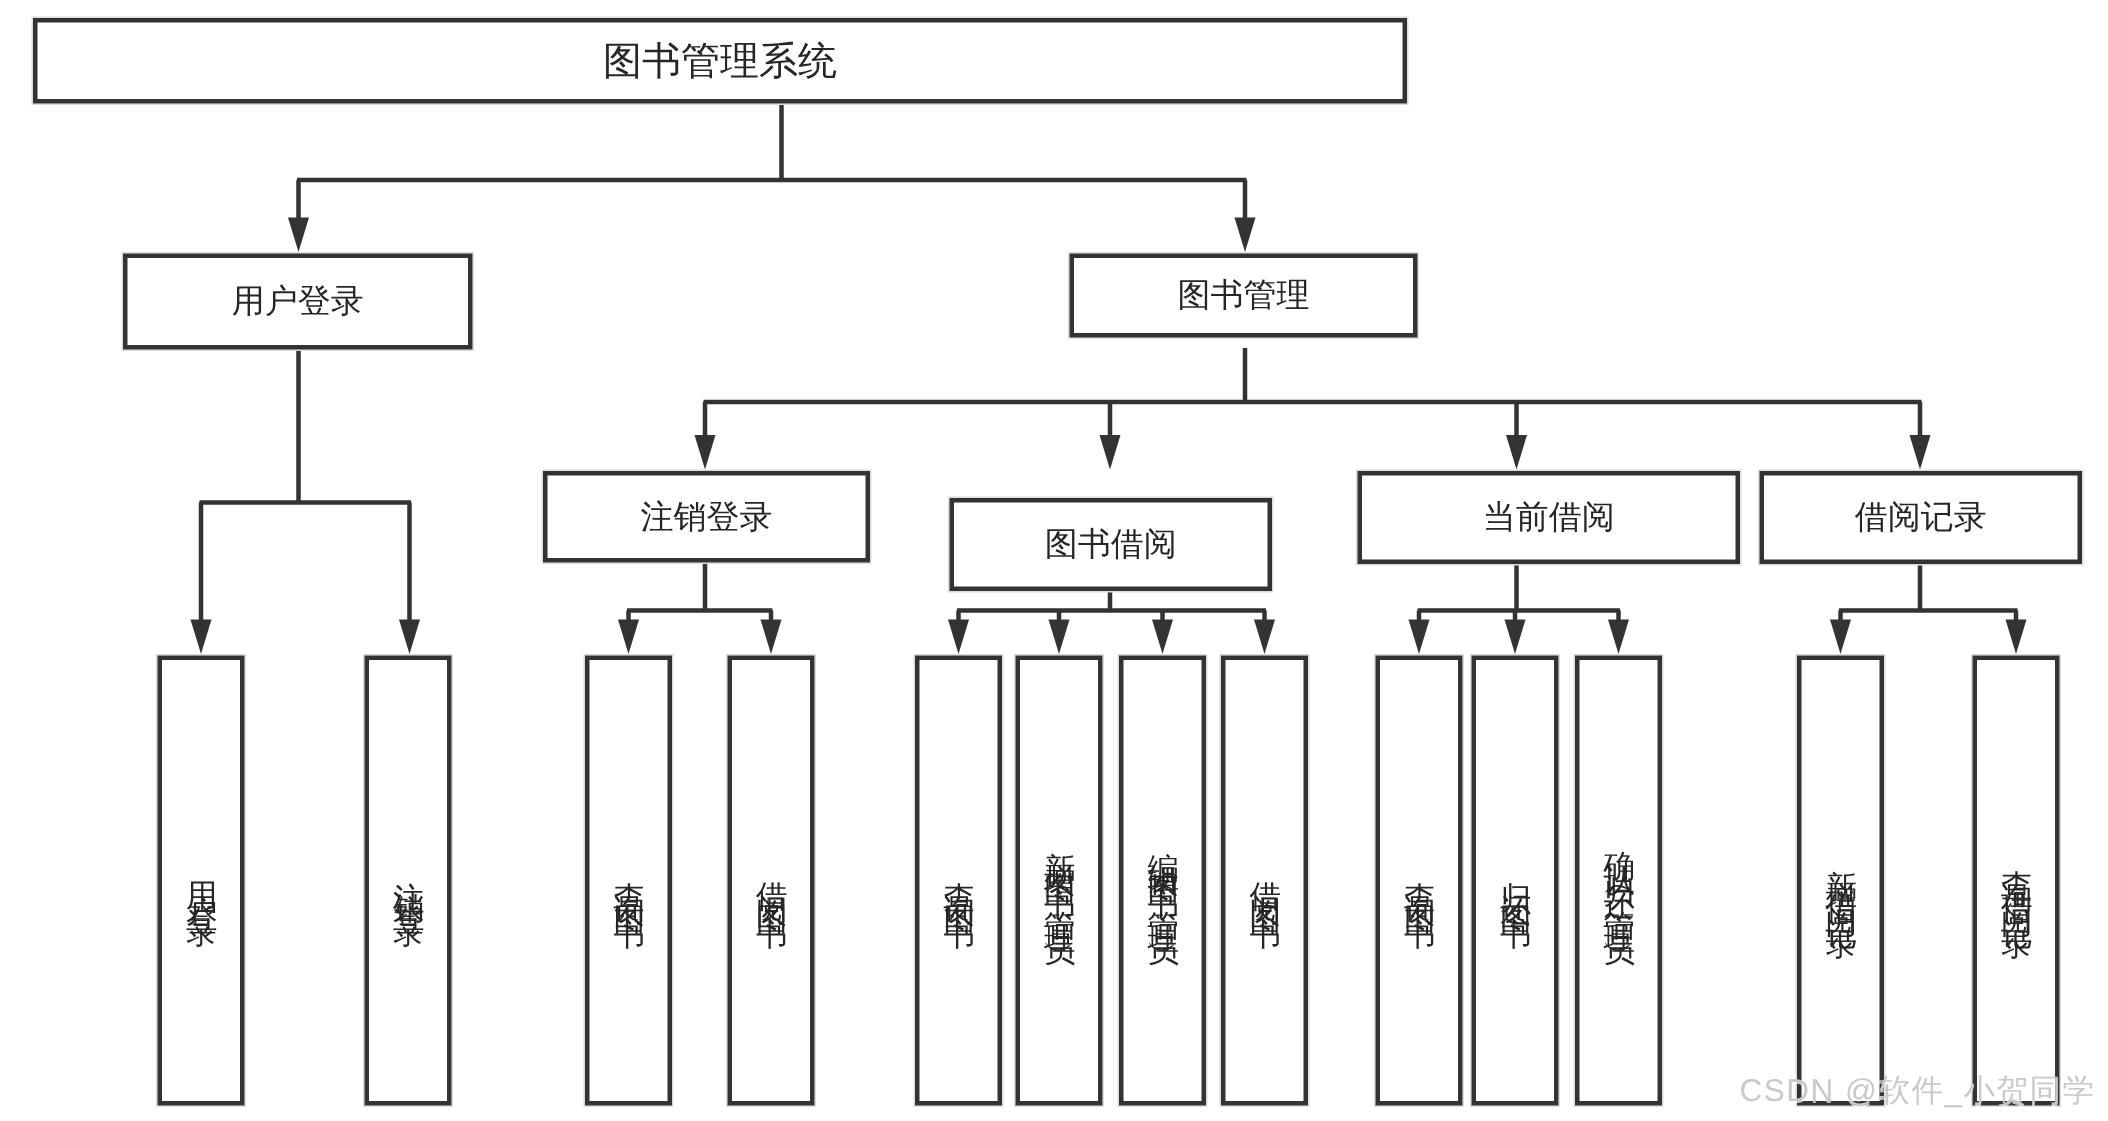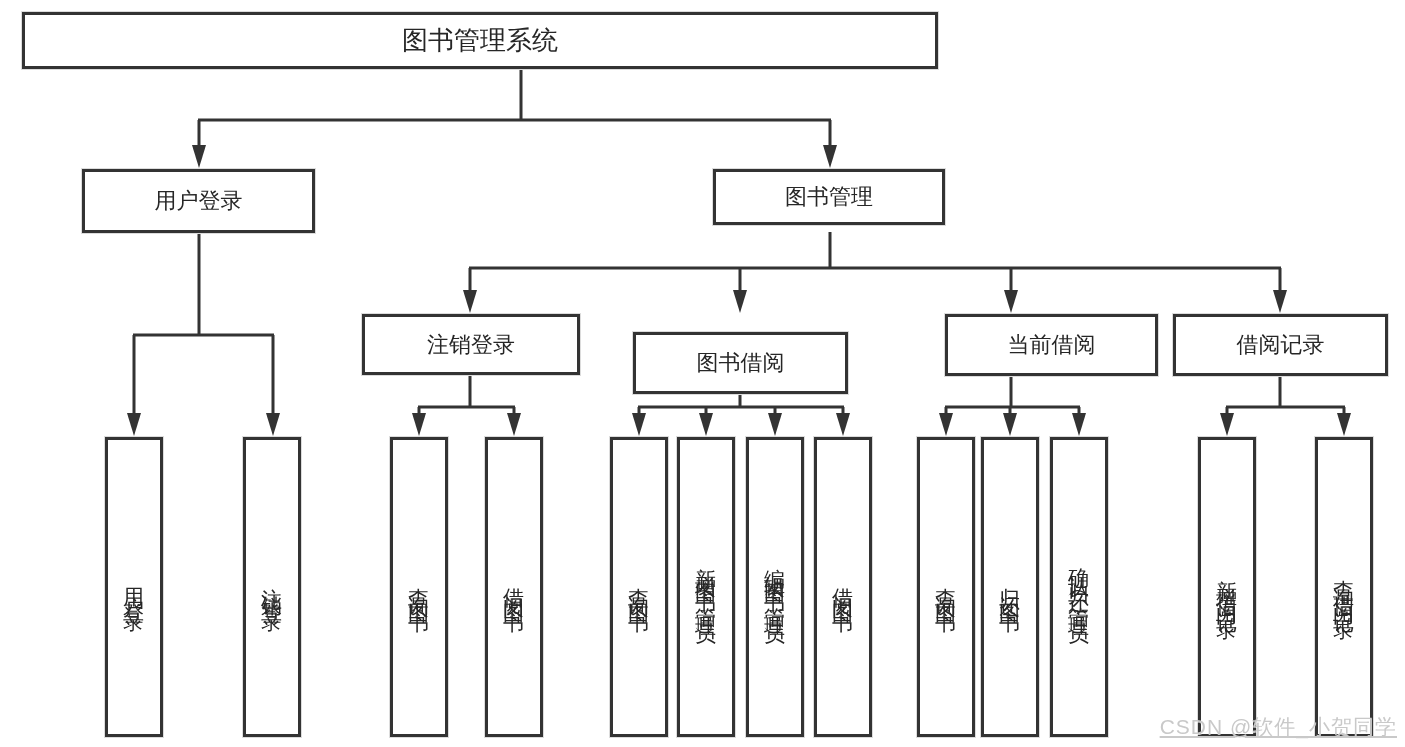--- a/index.html
+++ b/index.html
@@ -21,21 +21,20 @@
     display:flex; align-items:center; justify-content:center; z-index:2;
   }
   .vnode span {
     writing-mode:vertical-rl; text-orientation:mixed;
     font-size:21px; letter-spacing:8px; line-height:1; color:#262626;
   }
   .watermark {
     position:absolute; right:8px; bottom:6px; z-index:6;
     font-size:21px; color:#c9c9c9; letter-spacing:1px;
     text-shadow:0 1px 0 rgba(255,255,255,0.7);
-    text-decoration:underline;
   }
 </style>
 </head>
 <body>
 
 <div id="stage">
 
   <svg id="wires" width="1405" height="747" viewBox="0 0 1405 747">
     <path d="M521 68 V120 M198 120 H831 M199 120 V147 M830 120 V147
          M199 233 V335 M133 335 H274 M134 335 V415 M273 335 V415
@@ -67,21 +66,21 @@
     </g>
   </svg>
 
   <div class="hnode root-node" style="left:22px; top:12px; width:916px; height:57px;">图书管理系统</div>
 
   <div class="hnode" style="left:82px; top:169px; width:233px; height:64px;">用户登录</div>
   <div class="hnode" style="left:713px; top:169px; width:232px; height:56px;">图书管理</div>
 
   <div class="hnode" style="left:362px; top:314px; width:218px; height:61px;">注销登录</div>
   <div class="hnode" style="left:633px; top:332px; width:215px; height:62px;">图书借阅</div>
-  <div class="hnode" style="left:905px; top:314px; width:213px; height:62px;margin-left:40px;">当前借阅</div>
+  <div class="hnode" style="left:905px; top:314px; width:255px; height:62px;">当前借阅</div>
   <div class="hnode" style="left:1173px; top:314px; width:215px; height:62px;">借阅记录</div>
 
   <div class="vnode" style="left:105px;">
     <span>用户登录</span>
   </div>
   <div class="vnode" style="left:243px;">
     <span>注销登录</span>
   </div>
 
   <div class="vnode" style="left:390px;">

